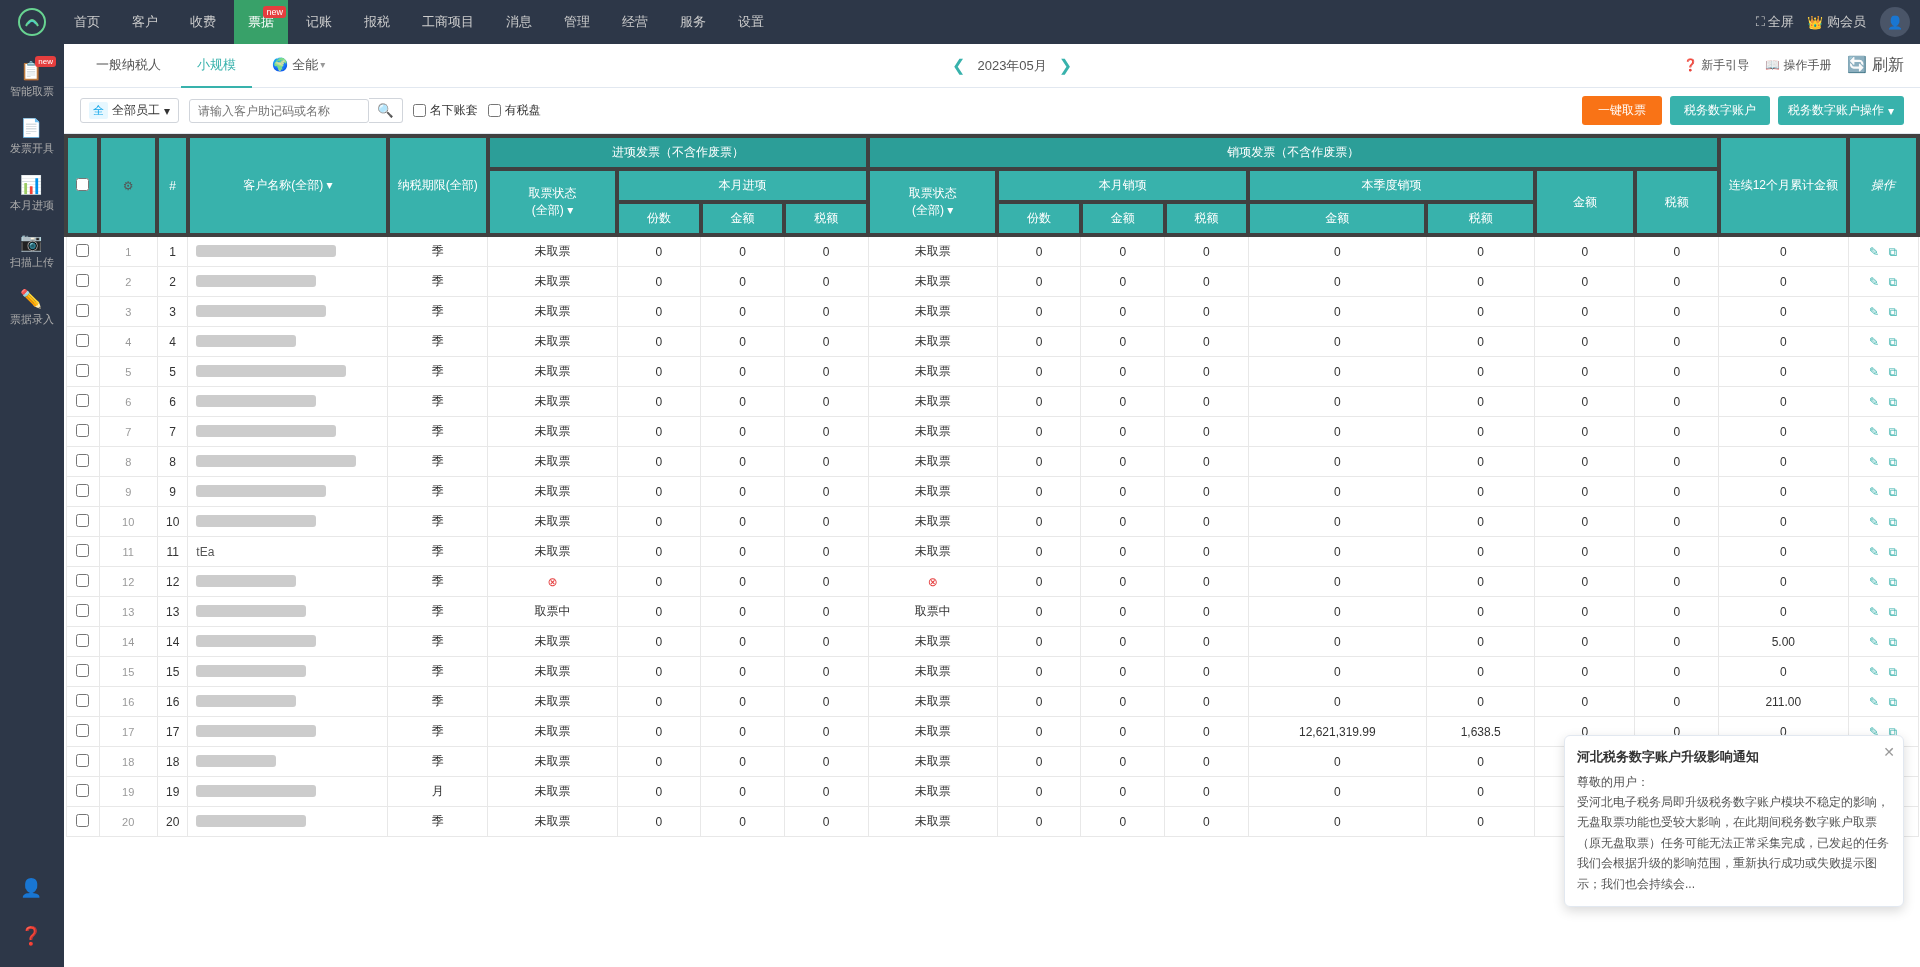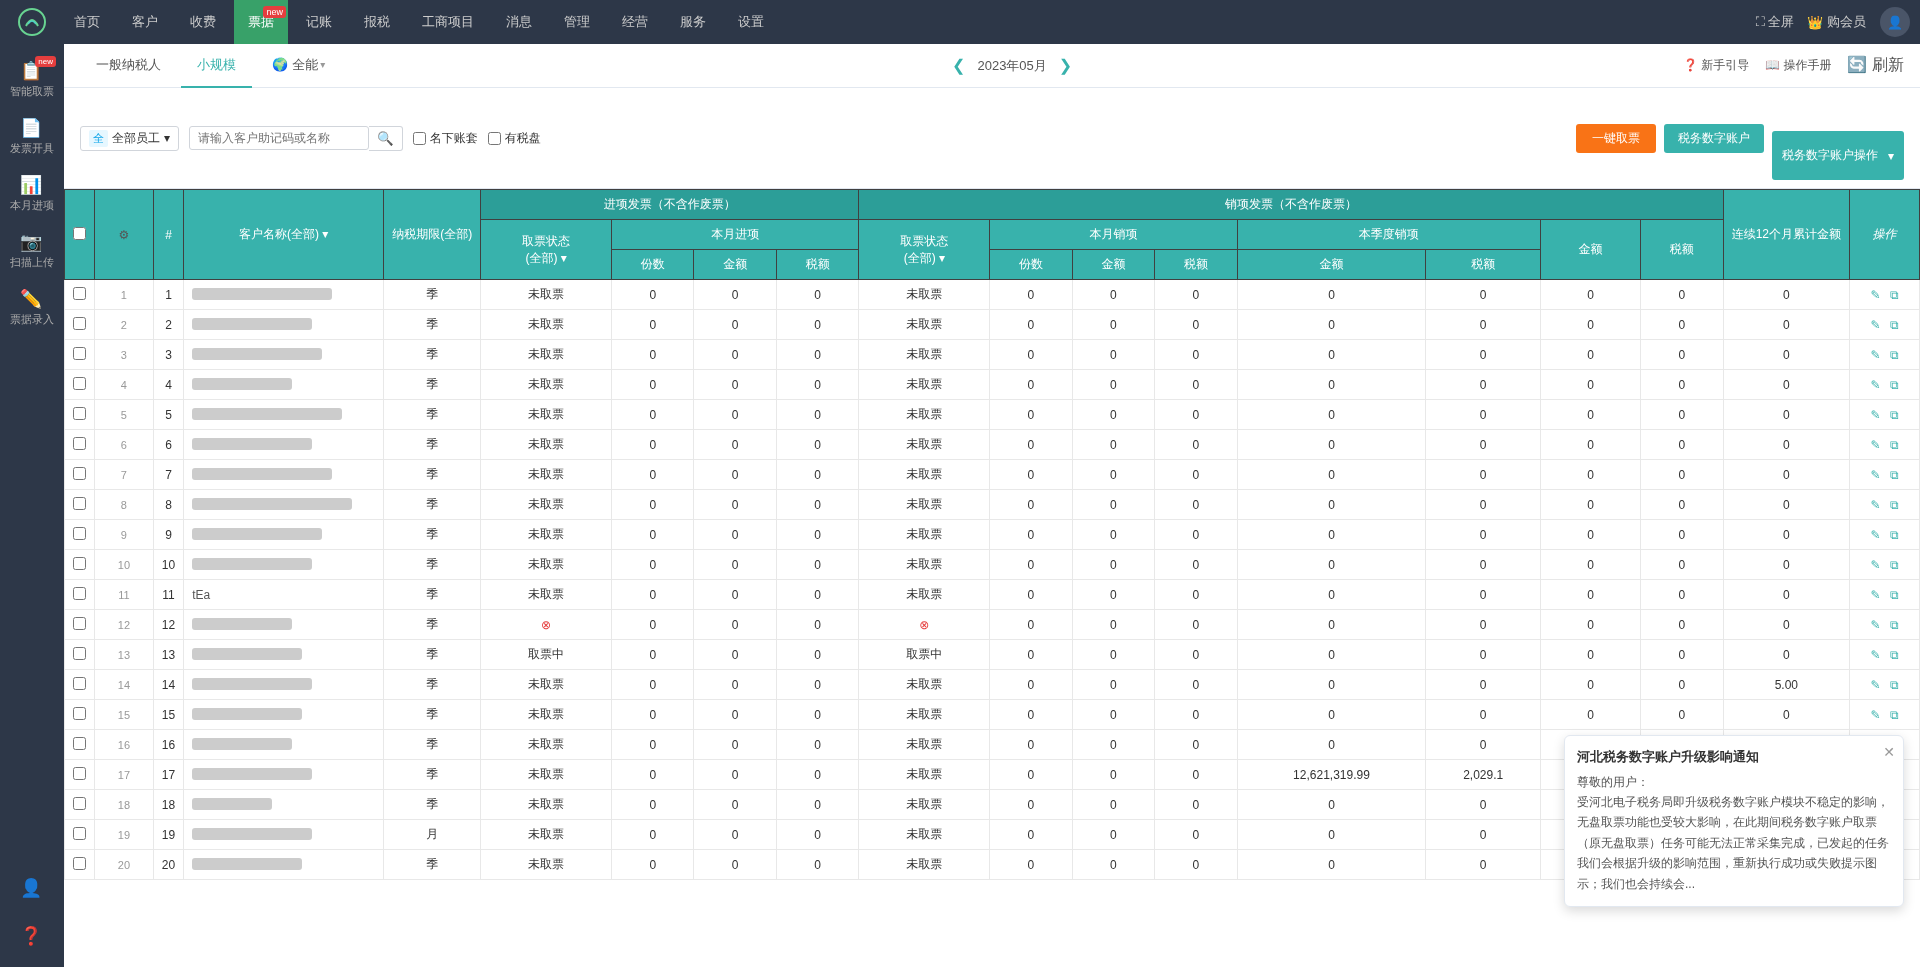--- a/index.html
+++ b/index.html
@@ -39,27 +39,27 @@
 
     
     .toolbar { background: #fff; padding: 8px 16px; display: flex; align-items: center; gap: 10px; border-bottom: 1px solid #e2e8f0; }
     .employee-select { display: flex; align-items: center; gap: 4px; border: 1px solid #d1d5db; border-radius: 3px; padding: 3px 8px; font-size: 12px; cursor: pointer; }
     .search-input { border: 1px solid #d1d5db; border-radius: 3px; padding: 4px 8px; font-size: 12px; width: 180px; outline: none; }
     .search-btn { background: #fff; border: 1px solid #d1d5db; border-left: none; border-radius: 0 3px 3px 0; padding: 4px 8px; cursor: pointer; }
     .checkbox-label { display: flex; align-items: center; gap: 4px; font-size: 12px; cursor: pointer; }
     .toolbar-right { margin-left: auto; display: flex; align-items: center; gap: 8px; }
     .btn-primary { background: #f97316; color: #fff; border: none; border-radius: 3px; padding: 6px 16px; font-size: 12px; cursor: pointer; font-weight: 400; }
     .btn-teal { background: #38b2ac; color: #fff; border: none; border-radius: 3px; padding: 6px 14px; font-size: 12px; cursor: pointer; }
-    .btn-dropdown { background: #38b2ac; color: #fff; border: none; border-radius: 3px; padding: 16px 10px; font-size: 12px; cursor: pointer; display: flex; align-items: center; gap: 10px; margin-top: 35px; }
+    .btn-dropdown { background: #38b2ac; color: #fff; border: none; border-radius: 3px; padding: 6px 10px; font-size: 12px; cursor: pointer; display: flex; align-items: center; gap: 4px; }
 
     
     .table-container { flex: 1; overflow: auto; padding: 0; background: #fff; margin: 0; }
     table { width: 100%; border-collapse: collapse; font-size: 12px; }
     thead tr { background: #38b2ac; color: #fff; }
-    thead th { padding: 6px 8px; text-align: center; border: 1px solid #404040; white-space: nowrap; font-weight: normal; }
+    thead th { padding: 6px 8px; text-align: center; border: 4px solid #404040; white-space: nowrap; font-weight: normal; }
     thead th.section-header { background: #2c9e98; font-weight: 500; }
     tbody tr { background: #fff; border-bottom: 1px solid #e8e8e8; }
     tbody td { padding: 6px 8px; text-align: center; border: 1px solid #e8e8e8; color: #333; }
     tbody td.left { text-align: left; }
     .checkbox-cell { width: 30px; }
     .status-error { color: #e53e3e; }
     .edit-icon { color: #38b2ac; cursor: pointer; margin: 0 3px; }
     .copy-icon { color: #38b2ac; cursor: pointer; margin: 0 3px; }
 
     
@@ -688,21 +688,21 @@
     <td>季</td>
     <td><span>未取票</span></td>
     <td>0</td>
     <td>0</td>
     <td>0</td>
     <td><span>未取票</span></td>
     <td>0</td>
     <td>0</td>
     <td>0</td>
     <td>12,621,319.99</td>
-    <td>2,029.1</td>
+    <td>1,638.5</td>
     <td>0</td>
     <td>0</td>
     <td style="">0</td>
     <td>
       <span class="edit-icon" title="编辑">✎</span>
       <span class="copy-icon" title="复制">⧉</span>
     </td>
   </tr>
             <tr>
     <td class="checkbox-cell">

